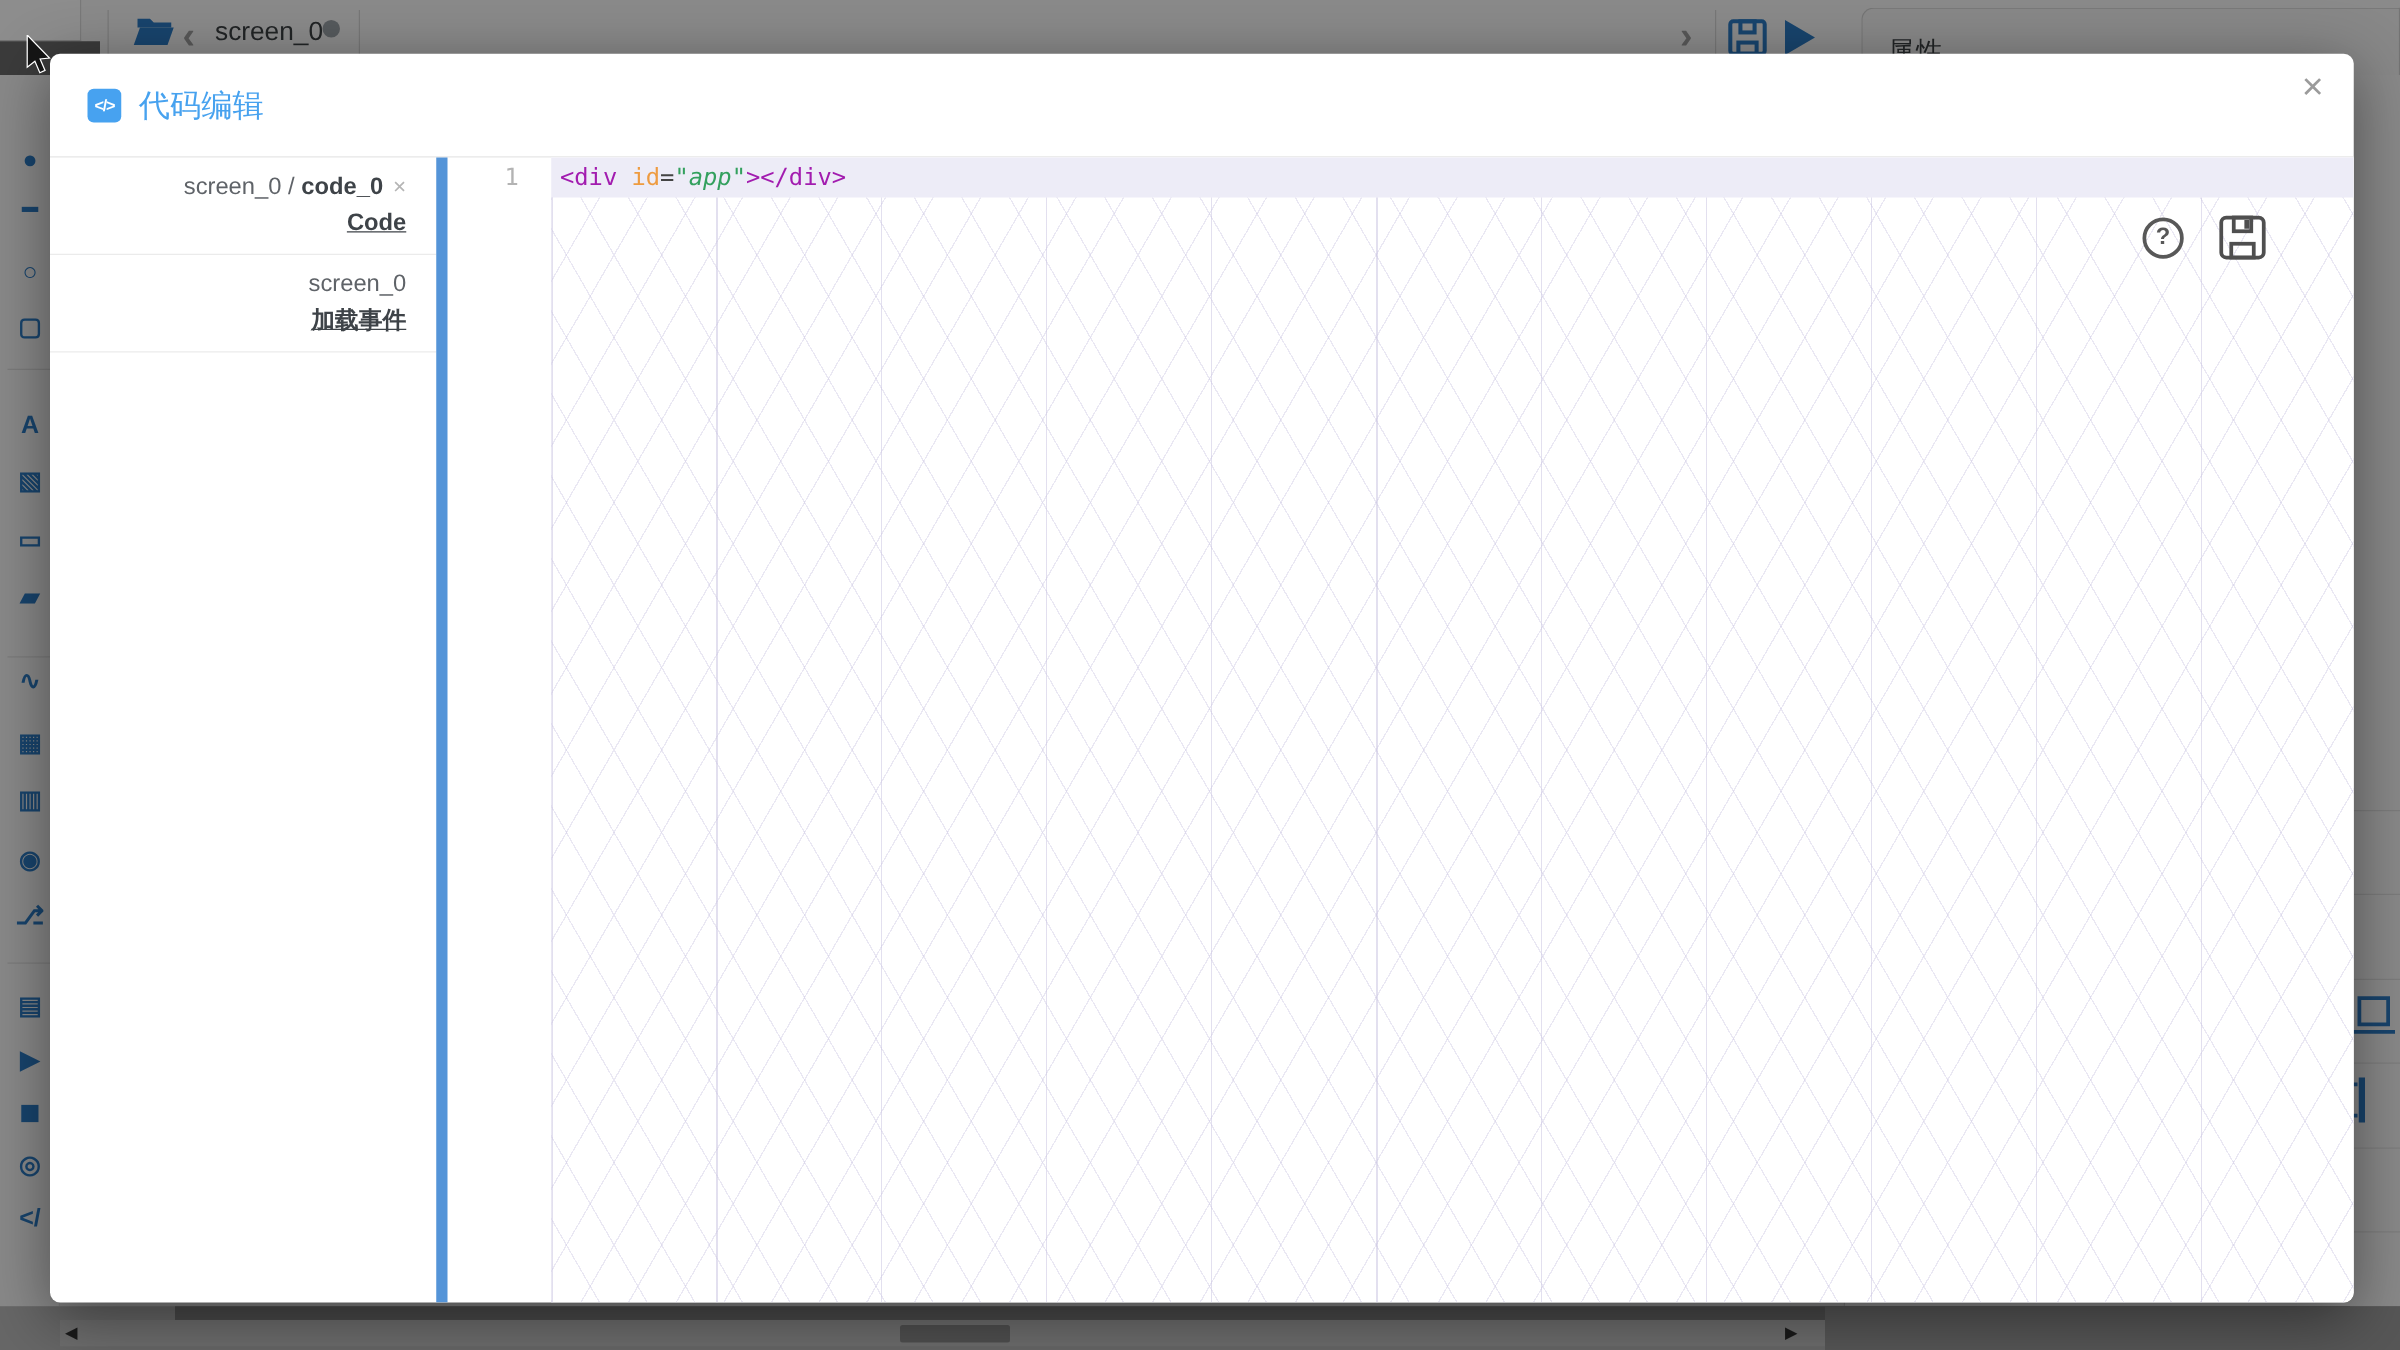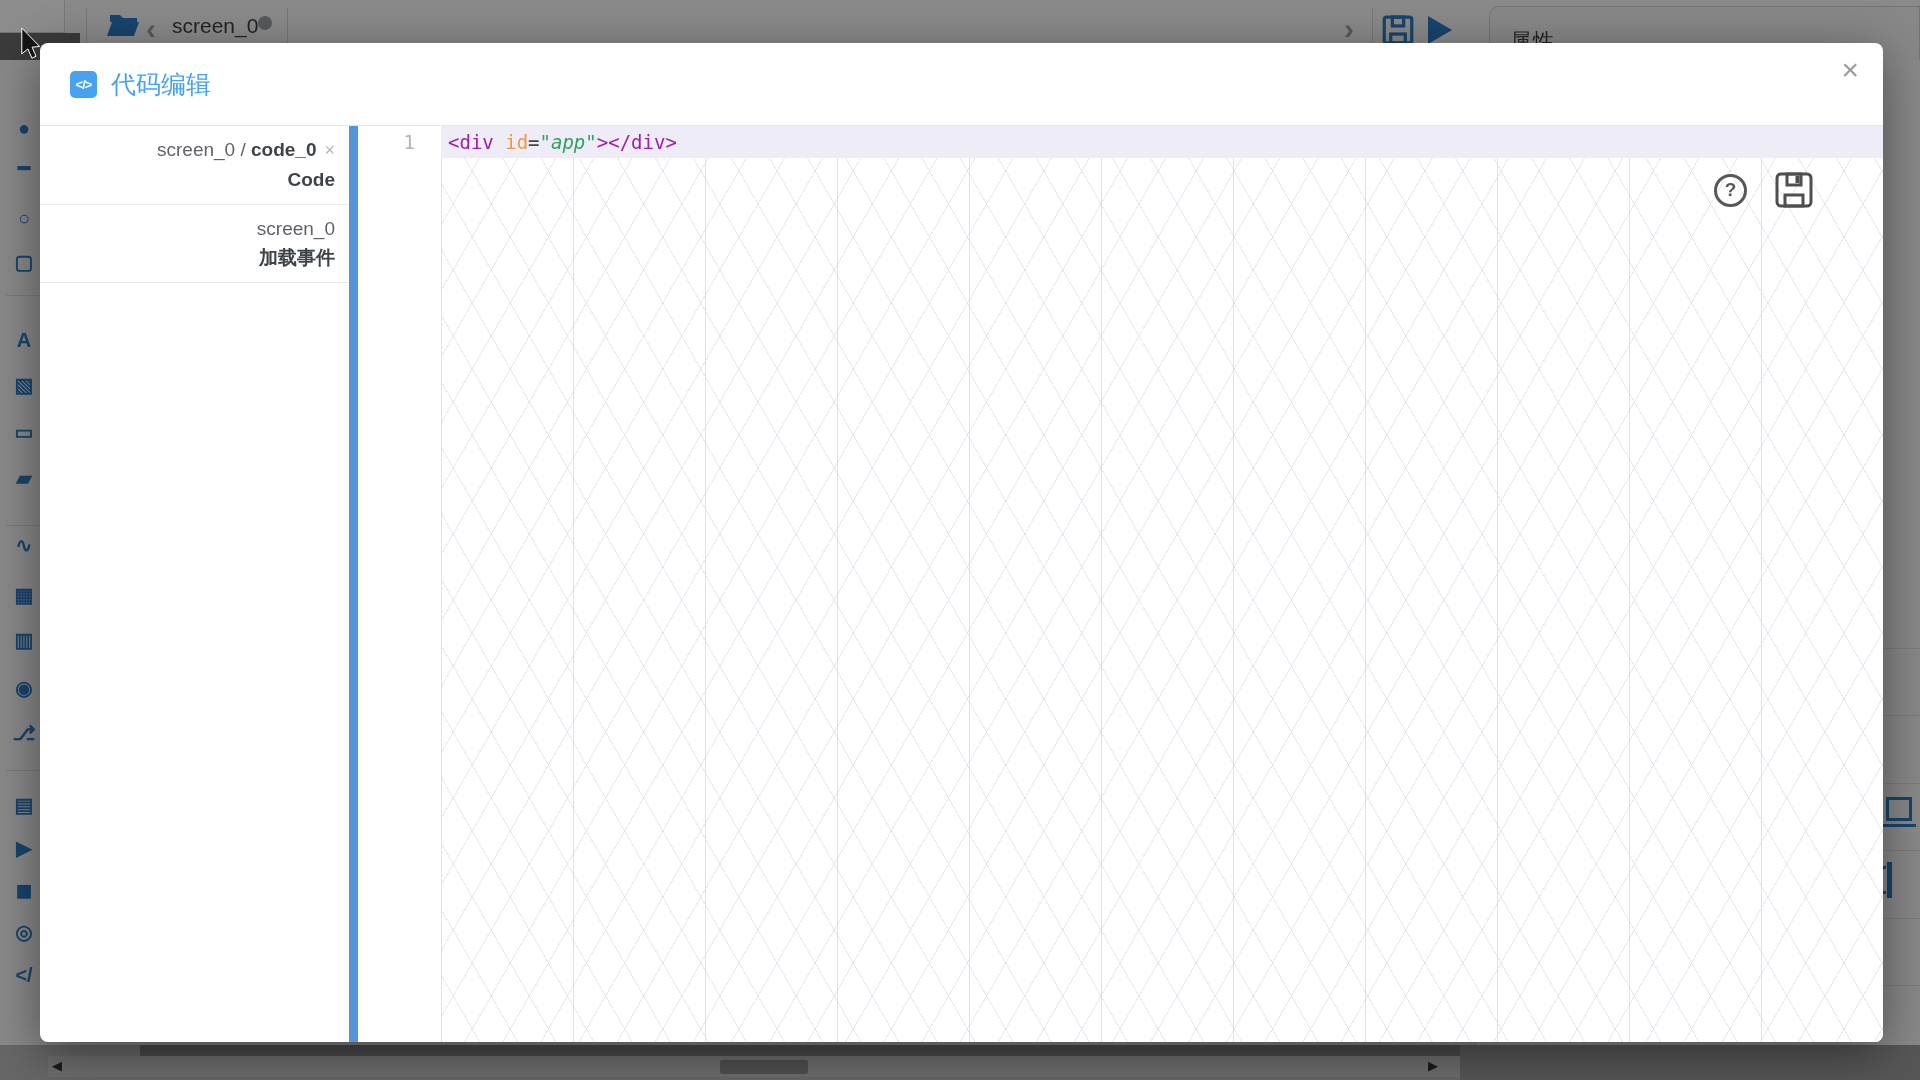--- a/index.html
+++ b/index.html
@@ -58,24 +58,24 @@
            box-shadow: 0 12px 50px rgba(0,0,0,0.45); display: flex; flex-direction: column; overflow: hidden; }
   .m-header { height: 82px; position: relative; display: flex; align-items: center; padding-left: 30px; flex: none; }
   .code-badge { width: 27px; height: 27px; background: #47a2f0; border-radius: 5px; color: #fff;
                 font-size: 13px; font-weight: bold; display: flex; align-items: center; justify-content: center;
                 letter-spacing: -1px; margin-right: 14px; }
   .m-title { font-size: 25px; color: #47a2ef; font-weight: normal; }
   .m-close { position: absolute; right: 24px; top: 12px; font-size: 30px; color: #9b9b9b; cursor: pointer; line-height: 30px; }
 
   .m-body { flex: 1; min-height: 0; border-top: 1px solid #e6e6e6; display: flex; }
   .sidebar { width: 309px; flex: none; }
-  .side-item { text-align: right; padding: 9px 14px 10px; border-bottom: 1px solid #ebebeb;
+  .side-item { text-align: right; padding: 9px 24px 10px; border-bottom: 1px solid #ebebeb;
                font-size: 19px; line-height: 29px; color: #5f6368; cursor: pointer; }
   .side-item .nm, .side-item .sub { font-weight: bold; color: #3e4348; }
-  .side-item .sub { display: block; }
+  .side-item .sub { display: block; text-decoration: underline; }
   .tab-close { color: #b5b5b5; font-size: 18px; font-weight: normal; margin-left: 8px; cursor: pointer; }
 
   .blue-bar { width: 9px; flex: none; background: #5494d8; }
   .gutter { width: 83px; flex: none; text-align: right; padding-right: 26px;
             font-family: "DejaVu Sans Mono", monospace; font-size: 19px; color: #b3b3b3; }
   .gutter .ln { height: 32px; line-height: 32px; }
 
   .code-pane { flex: 1; position: relative; background: #fff; }
   .code-line { height: 32px; line-height: 32px; background: #edecf7; padding-left: 7px;
                font-family: "DejaVu Sans Mono", monospace; font-size: 19px; white-space: pre; cursor: text; }

